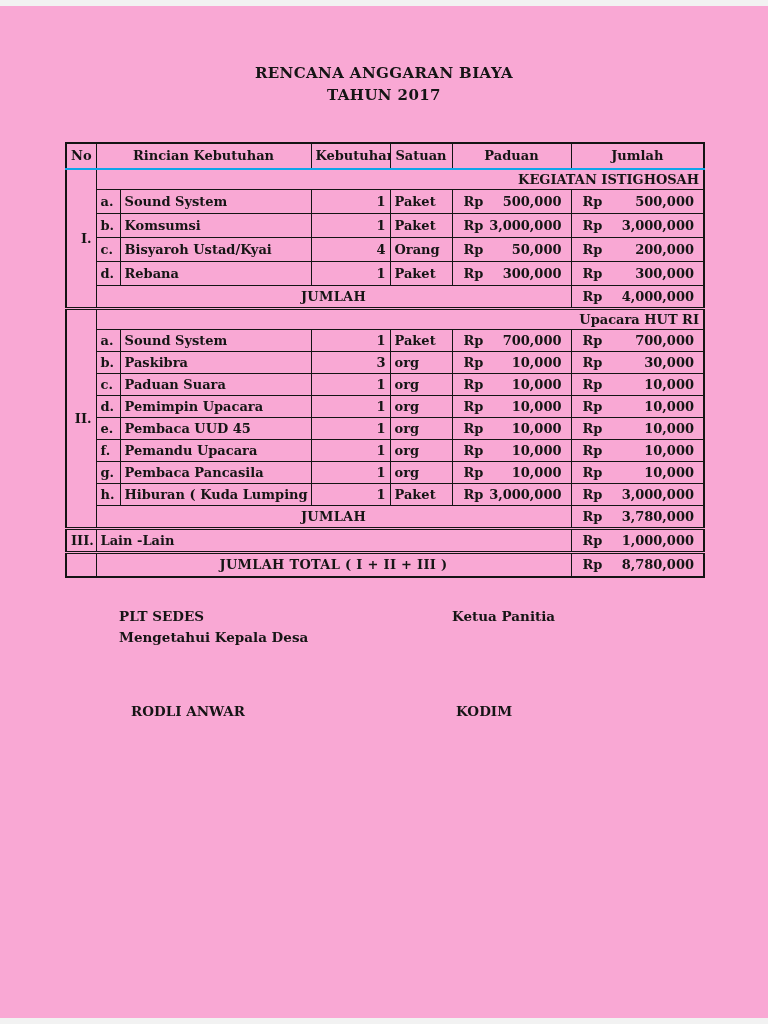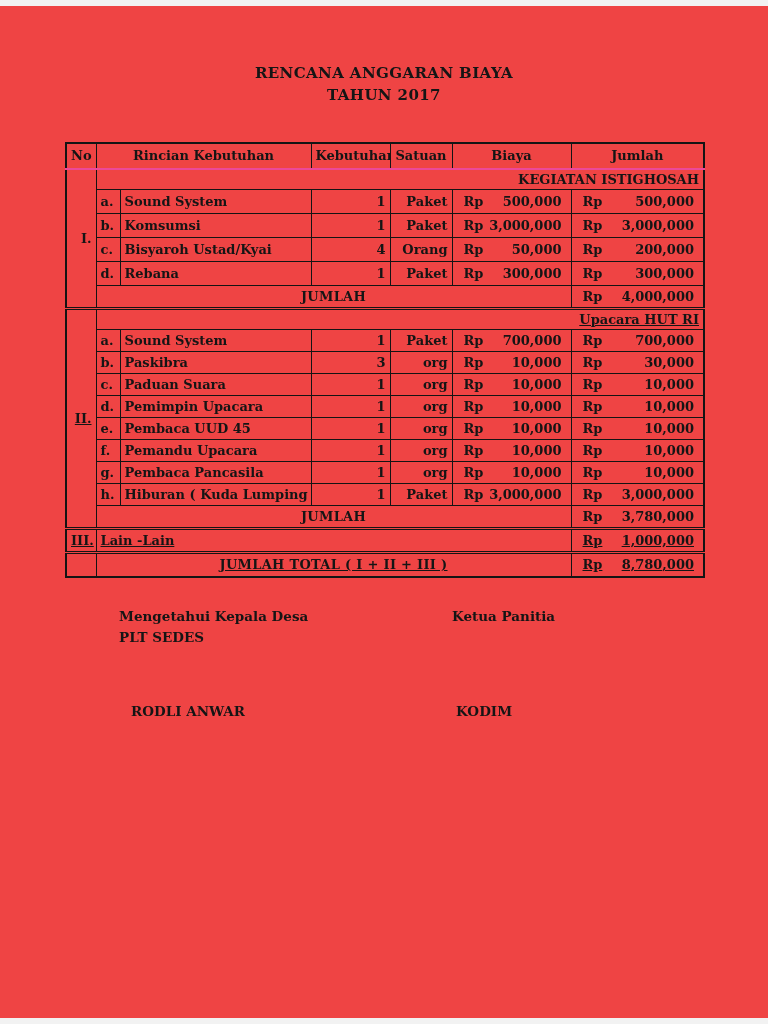--- a/index.html
+++ b/index.html
@@ -2,50 +2,50 @@
 <html><head>
 <meta charset="utf-8">
 <style>
   html,body{margin:0;padding:0;}
   body{
     width:768px;height:1024px;background:#ffffff;position:relative;
     font-family:"DejaVu Serif","Liberation Serif",serif;
     color:#151515;font-weight:bold;
     -webkit-font-smoothing:antialiased;
   }
-  .page{position:absolute;inset:0;background:#ef4444;}
+  .page{position:absolute;inset:0;background:#f9a8d4;}
   .edge{position:absolute;left:0;width:768px;height:6px;background:#f2f2f2;}
   .edge.top{top:0}.edge.bottom{bottom:0}
 
   .title{position:absolute;top:62px;left:0;width:768px;text-align:center;
          font-size:15px;line-height:22px;letter-spacing:0.4px;}
 
   table.budget{
     position:absolute;left:65px;top:142px;width:638px;
     border-collapse:collapse;table-layout:fixed;
     border:2px solid #141414;
   }
   table.budget td{
     border:1px solid #141414;
     font-size:13px;font-weight:bold;line-height:1.05;
     padding:0 4px;vertical-align:middle;overflow:hidden;white-space:nowrap;
   }
-  tr.hdr td{height:24px;text-align:center;border-bottom:2px solid #ec4899;}
+  tr.hdr td{height:24px;text-align:center;border-bottom:2px solid #0ea5e9;}
   tr.sechead td{height:19px;text-align:right;}
   tr.item1 td{height:23px;}
   tr.item2 td{height:21px;}
   tr.sum td{height:21px;}
   tr.total td{height:22px;}
-  tr.dbl td{border-top:3px double #141414;text-decoration:underline;}
+  tr.dbl td{border-top:3px double #141414;}
 
   td.c-no{text-align:center;padding:0 2px;}
   td.c-letter{text-align:left;padding:0 2px 0 5px;}
   td.c-name{text-align:left;}
   td.c-qty{text-align:right;padding-right:7px;}
-  td.c-unit{text-align:right;}
+  td.c-unit{text-align:left;}
   td.c-money{padding:0;}
   .money{display:flex;justify-content:space-between;align-items:flex-start;padding:0 5px 0 7px;}
   td.c-sumlabel{text-align:center;letter-spacing:0.3px;}
   td.c-lain{text-align:left;padding-left:5px;}
 
   .ftext{position:absolute;font-size:13.5px;line-height:21px;}
   .f-date{left:452px;top:567px;}
   .f-left-role{left:119px;top:606px;}
   .f-right-role{left:452px;top:606px;}
   .f-left-name{left:131px;top:701px;}
@@ -73,21 +73,21 @@
         <col style="width:119px">
         <col style="width:133px">
     </colgroup>
 
     <tbody>
         <tr class="hdr">
       <td>No</td>
       <td colspan="2">Rincian Kebutuhan</td>
       <td>Kebutuhan</td>
       <td>Satuan</td>
-      <td>Biaya</td>
+      <td>Paduan</td>
       <td>Jumlah</td>
     </tr>
 
     <tr class="sechead">
       <td class="c-no" rowspan="6">I.</td>
       <td colspan="6">KEGIATAN ISTIGHOSAH</td>
     </tr>
     <tr class="item1">
       <td class="c-letter">a.</td>
       <td class="c-name">Sound System</td>
@@ -346,19 +346,19 @@
             <div class="money">
               <span>Rp</span>
               <span>8,780,000</span>
             </div>
           </td>
     </tr>
   </tbody>
     </table>
 
   <div class="ftext f-left-role">
+    <div>PLT SEDES</div>
     <div>Mengetahui Kepala Desa</div>
-    <div>PLT SEDES</div>
   </div>
   <div class="ftext f-right-role">Ketua Panitia</div>
   <div class="ftext f-left-name">RODLI ANWAR</div>
   <div class="ftext f-right-name">KODIM</div>
 </div>
 
 </body></html>

